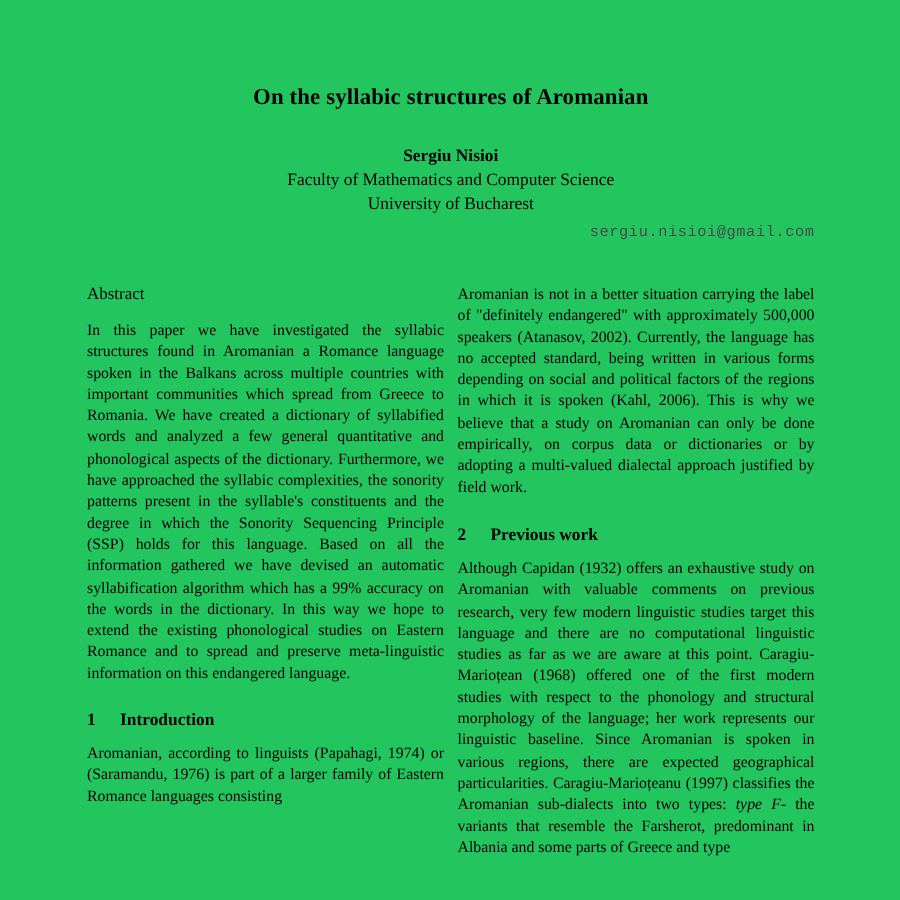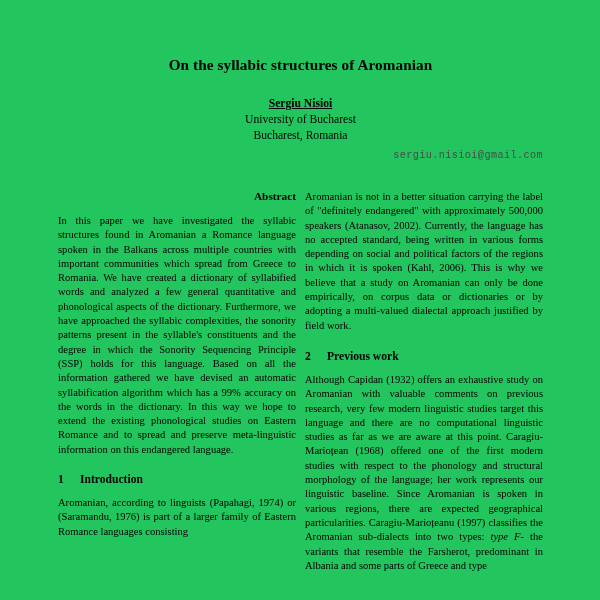--- a/index.html
+++ b/index.html
@@ -40,21 +40,20 @@
   }
   .author-block {
     margin-top: 22px;
     font-size: 11.6px;
     line-height: 16.2px;
   }
   .author-name {
     font-weight: bold;
     font-size: 11.6px;
     display: block;
-    text-decoration: underline;
   }
   .affil-line {
     display: block;
     font-size: 11.6px;
   }
   .email-line {
     display: block;
     font-family: "Liberation Mono", "DejaVu Sans Mono", monospace;
     font-size: 10.2px;
     letter-spacing: 0.4px;
@@ -66,22 +65,22 @@
   
   .col {
     position: absolute;
     top: 190px;
     width: 238px;
   }
   .col-left  { left: 58px; }
   .col-right { left: 305px; }
 
   .abstract-head {
-    text-align: right;
-    font-weight: bold;
+    text-align: left;
+    font-weight: normal;
     font-size: 11.3px;
     margin: 0 0 11px 0;
     line-height: 13px;
   }
 
   p.body-text {
     margin: 0;
     font-size: 10.55px;
     line-height: 14.3px;
     text-align: justify;
@@ -110,22 +109,22 @@
 </head>
 <body>
 
 <div class="page">
 
   <div class="titleblock">
     <div class="paper-title">On the syllabic structures of Aromanian</div>
 
     <div class="author-block">
       <span class="author-name">Sergiu Nisioi</span>
+      <span class="affil-line">Faculty of Mathematics and Computer Science</span>
       <span class="affil-line">University of Bucharest</span>
-      <span class="affil-line">Bucharest, Romania</span>
       <span class="email-line">sergiu.nisioi@gmail.com</span>
     </div>
   </div>
 
   <div class="col col-left">
 
     <div class="abstract-head">Abstract</div>
 
     <p class="body-text">In this paper we have investigated the syllabic structures found in Aromanian  a Romance language spoken in the Balkans across multiple countries with important communities which spread from Greece to Romania. We have created a dictionary of syllabified words and analyzed a few general quantitative and phonological aspects of the dictionary. Furthermore, we have approached the syllabic complexities, the sonority patterns present in the syllable's constituents and the degree in which the Sonority Sequencing Principle (SSP) holds for this language. Based on all the information gathered we have devised an automatic syllabification algorithm which has a 99% accuracy on the words in the dictionary. In this way we hope to extend the existing phonological studies on Eastern Romance and to spread and preserve meta-linguistic information on this endangered language.</p>
 

